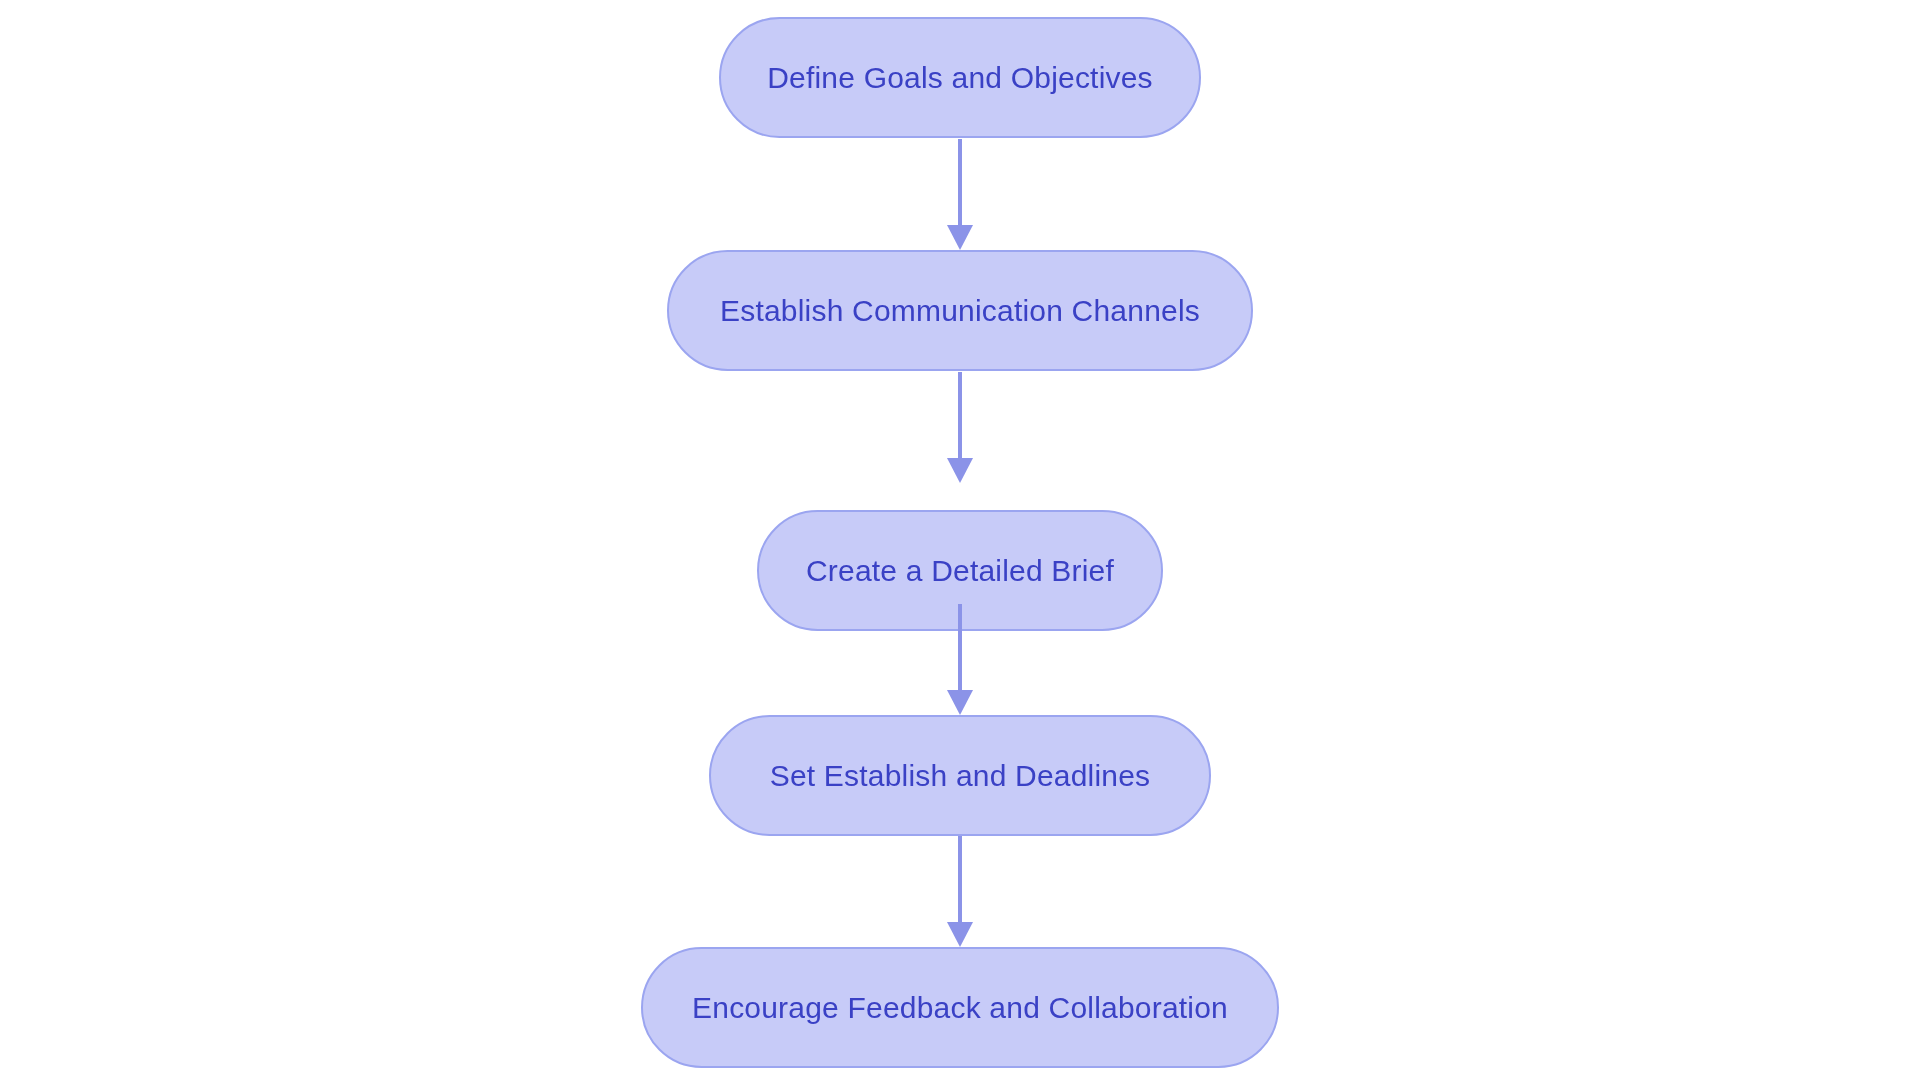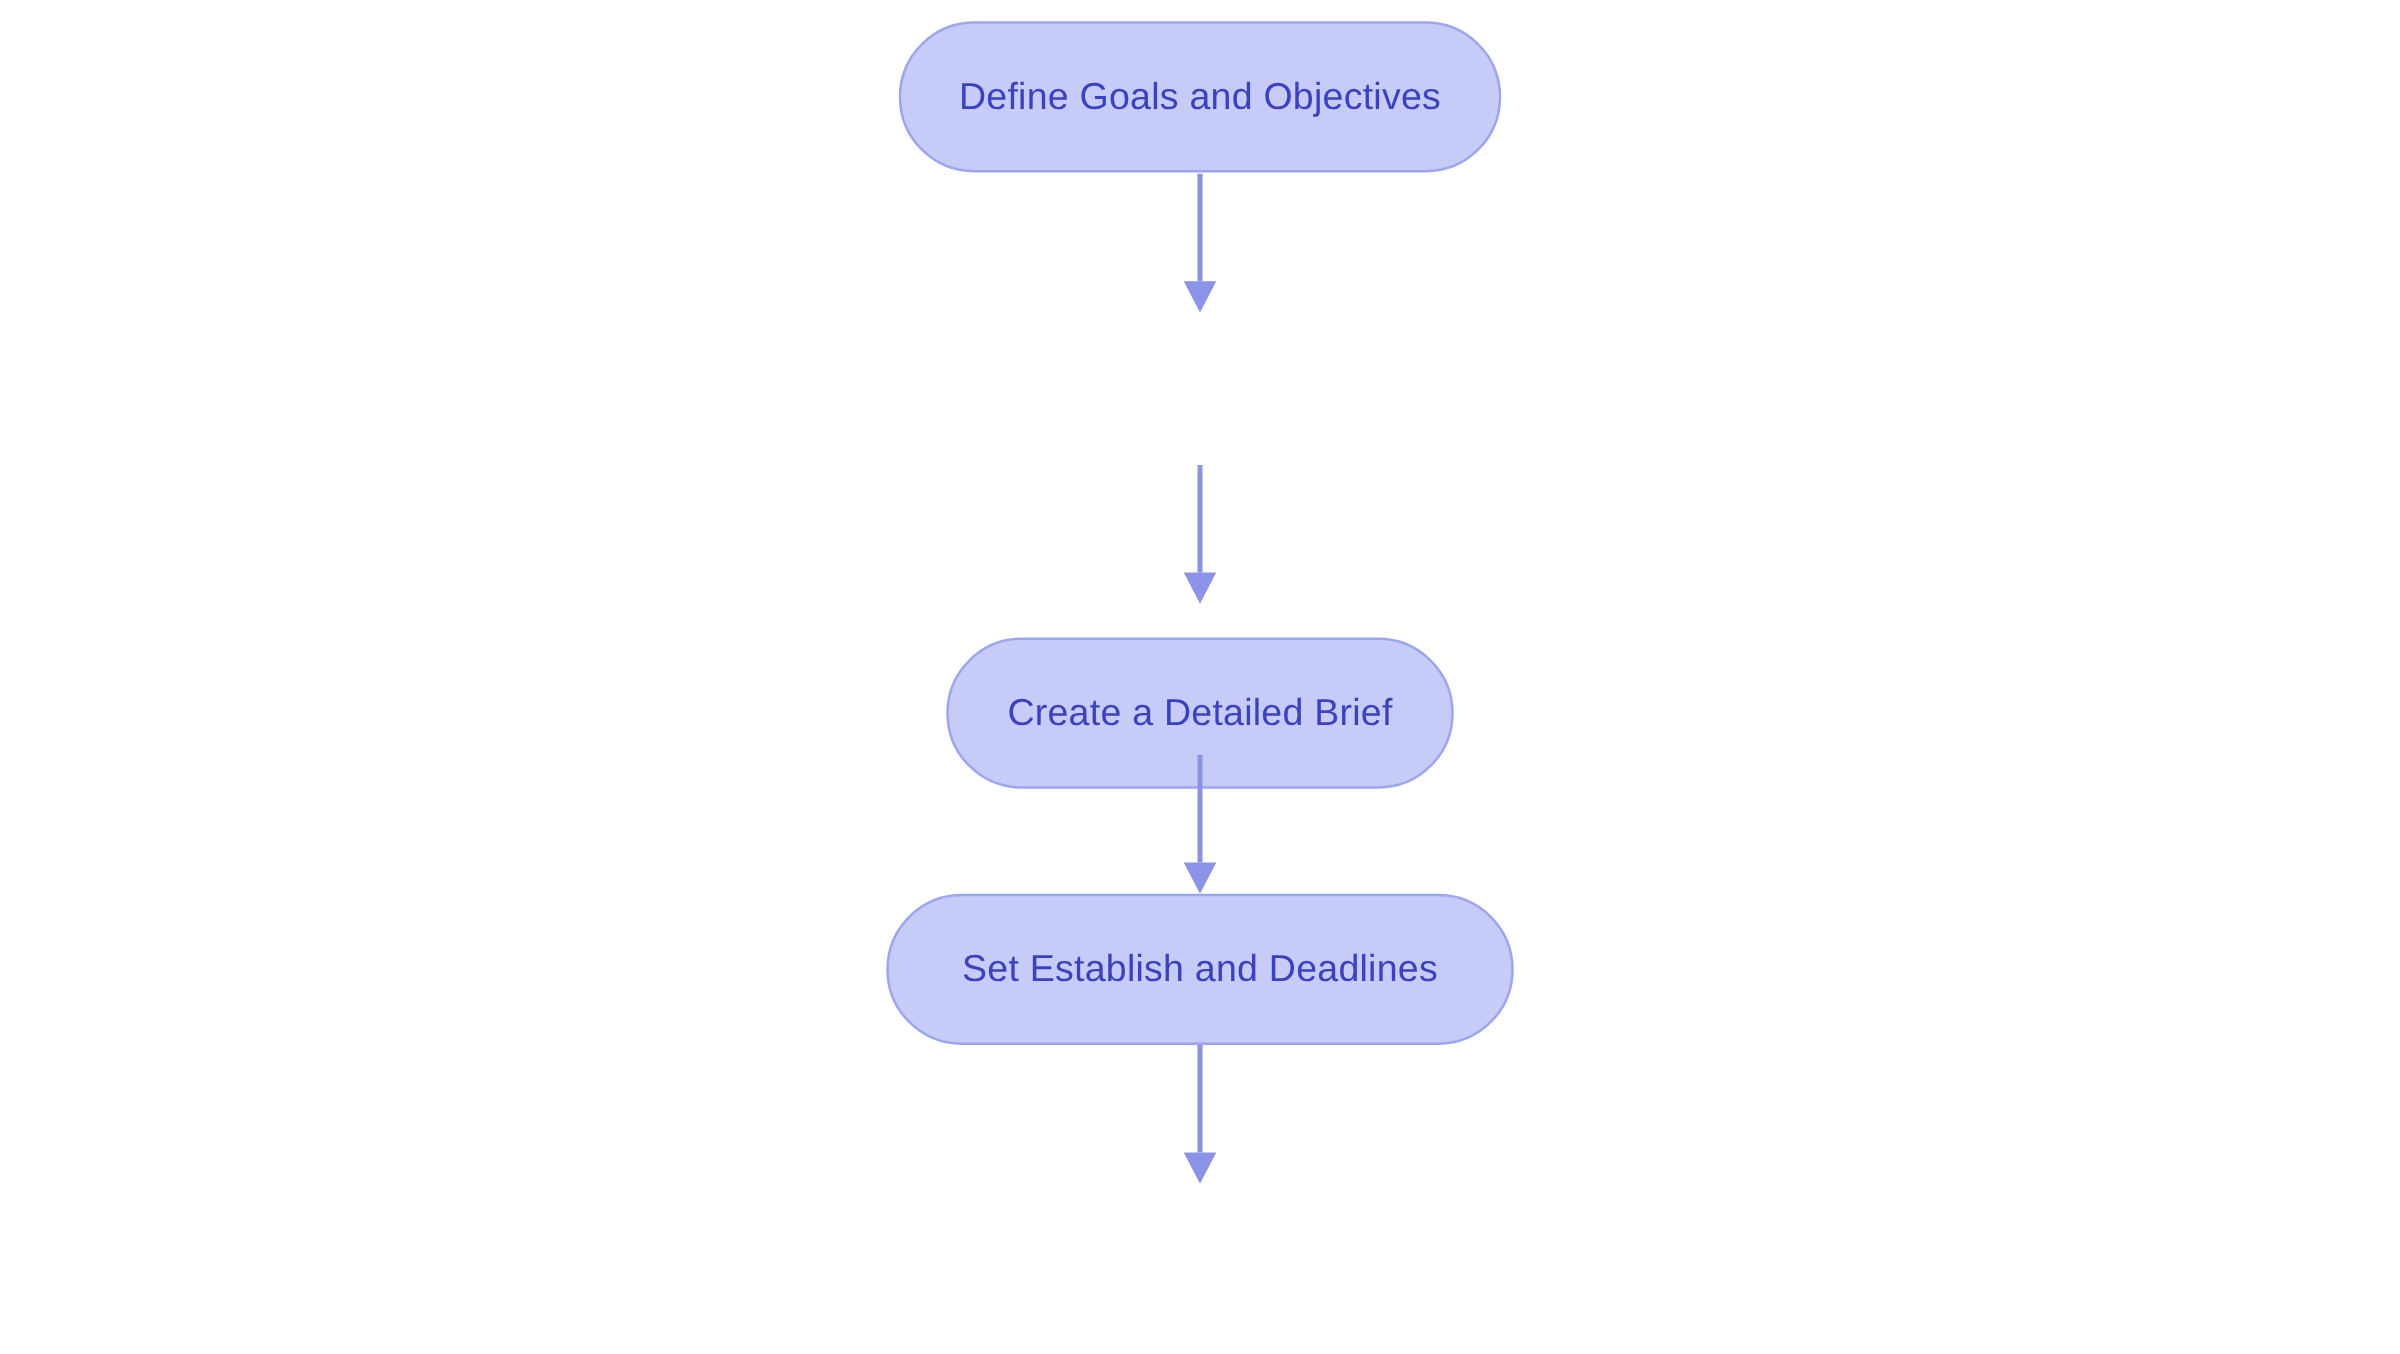--- a/index.html
+++ b/index.html
@@ -80,20 +80,23 @@
 
   <div class="flow-node node-1">
     <span>Define Goals and Objectives</span>
   </div>
 
   <div class="flow-arrow arrow-1">
     <div class="arrow-line"></div>
     <div class="arrow-head"></div>
   </div>
 
+  <div class="flow-node node-2">
+    <span>Establish Communication Channels</span>
+  </div>
 
   <div class="flow-arrow arrow-2">
     <div class="arrow-line"></div>
     <div class="arrow-head"></div>
   </div>
 
   <div class="flow-node node-3">
     <span>Create a Detailed Brief</span>
   </div>
 
@@ -104,14 +107,17 @@
 
   <div class="flow-node node-4">
     <span>Set Establish and Deadlines</span>
   </div>
 
   <div class="flow-arrow arrow-4">
     <div class="arrow-line"></div>
     <div class="arrow-head"></div>
   </div>
 
+  <div class="flow-node node-5">
+    <span>Encourage Feedback and Collaboration</span>
+  </div>
 
 </div>
 
 </body></html>

